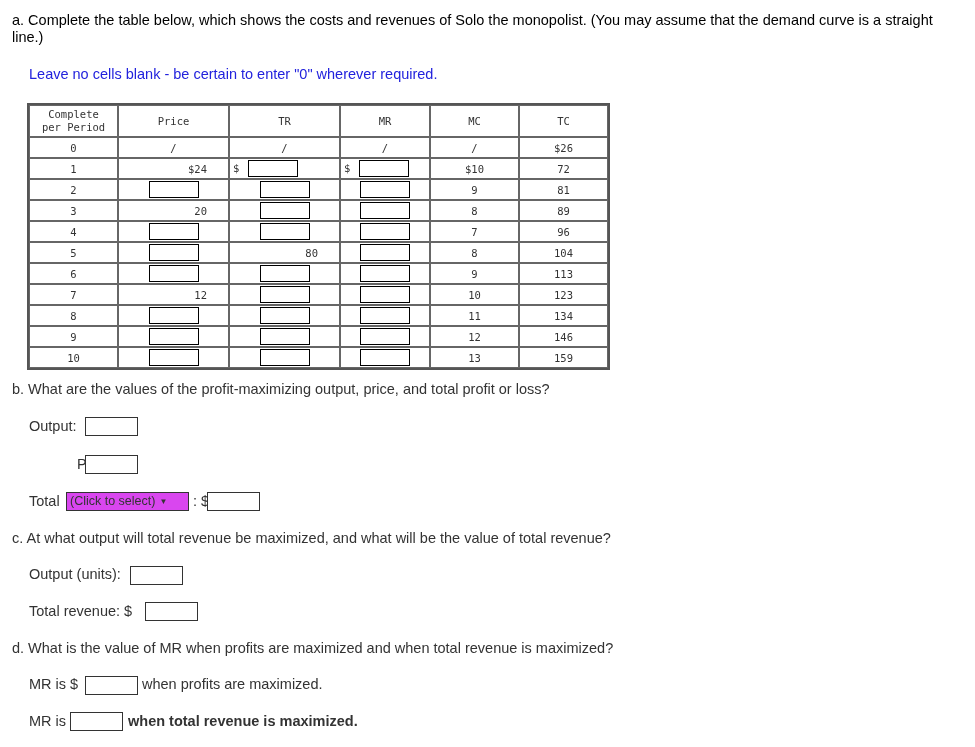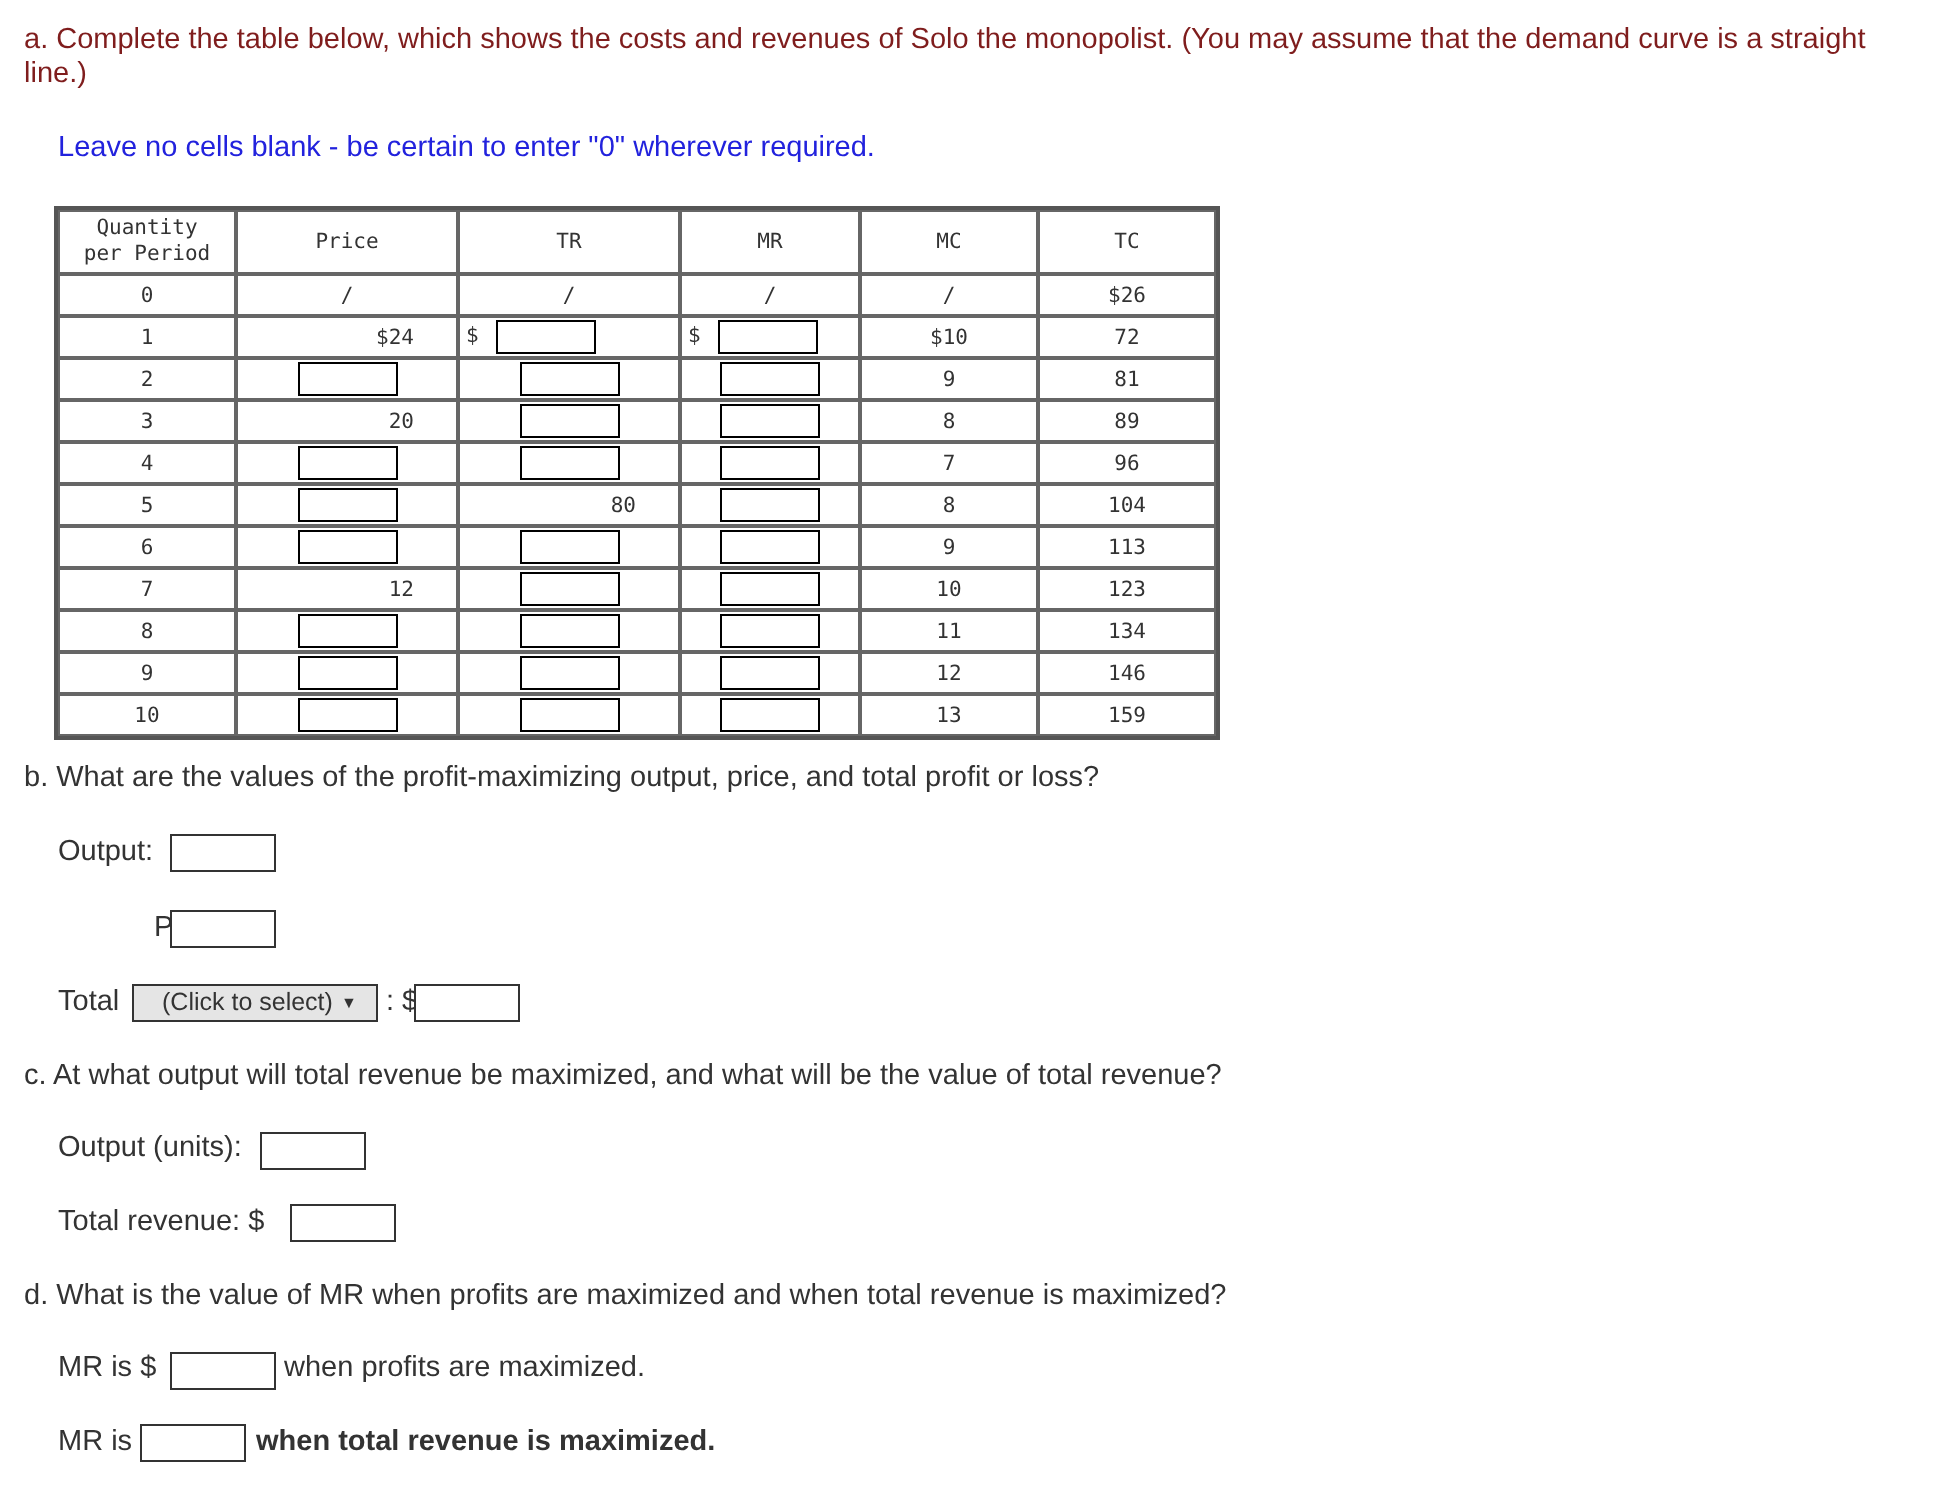--- a/index.html
+++ b/index.html
@@ -1,21 +1,21 @@
 <!DOCTYPE html>
 <html><head>
 <meta charset="utf-8">
 <style>
   html, body { margin: 0; padding: 0; background: #ffffff; }
   body {
     width: 975px; height: 747px; position: relative; overflow: hidden;
     font-family: "Liberation Sans", "DejaVu Sans", sans-serif;
     color: #333333; font-size: 14px;
   }
-  .q-text { position: absolute; left: 12px; line-height: 17px; font-size: 14.5px; color: #7f1d1d; }
+  .q-text { position: absolute; left: 12px; line-height: 17px; font-size: 14.5px; color: #000000; }
   #intro { top: 12px; width: 940px; }
   #note { position: absolute; left: 29px; top: 66px; color: #2222dd; font-size: 14.5px; }
 
   table.econ {
     position: absolute; left: 27px; top: 103px;
     border-collapse: separate; border-spacing: 0;
     border: 2px solid #555;
     font-family: "DejaVu Sans Mono", "Liberation Mono", monospace;
     font-size: 10.5px; color: #333;
   }
@@ -36,36 +36,36 @@
   .with-dollar .cell-input { margin-left: 18px; }
 
   .label { position: absolute; font-size: 14.5px; color: #333; line-height: 17px; }
   .ans-input {
     position: absolute; width: 53px; height: 19px; border: 1px solid #333;
     box-sizing: border-box; background: #fff;
   }
   .select-box {
     position: absolute; left: 66px; top: 492px; height: 19px; width: 123px;
     border: 1px solid #333; box-sizing: border-box;
-    font-size: 12.5px; line-height: 17px; padding-left: 14px; color: #333;
-    background: #e5e5e5; white-space: nowrap;
+    font-size: 12.5px; line-height: 17px; padding-left: 3px; color: #333;
+    background: #d946ef; white-space: nowrap;
   }
   .select-box .arrow { font-size: 8px; margin-left: 4px; vertical-align: 1px; }
 </style>
 </head>
 <body>
 
 <div class="q-text" id="intro">a. Complete the table below, which shows the costs and revenues of Solo the monopolist. (You may assume that the demand curve is a straight line.)</div>
 <div id="note">Leave no cells blank - be certain to enter "0" wherever required.</div>
 
 <table class="econ">
   <thead>
     <tr>
       <th class="c0">
-        <span>Quantity</span><br>
+        <span>Complete</span><br>
         <span>per Period</span>
       </th>
       <th class="c1">Price</th>
       <th class="c2">TR</th>
       <th class="c3">MR</th>
       <th class="c4">MC</th>
       <th class="c5">TC</th>
     </tr>
   </thead>
   <tbody id="table-body">

